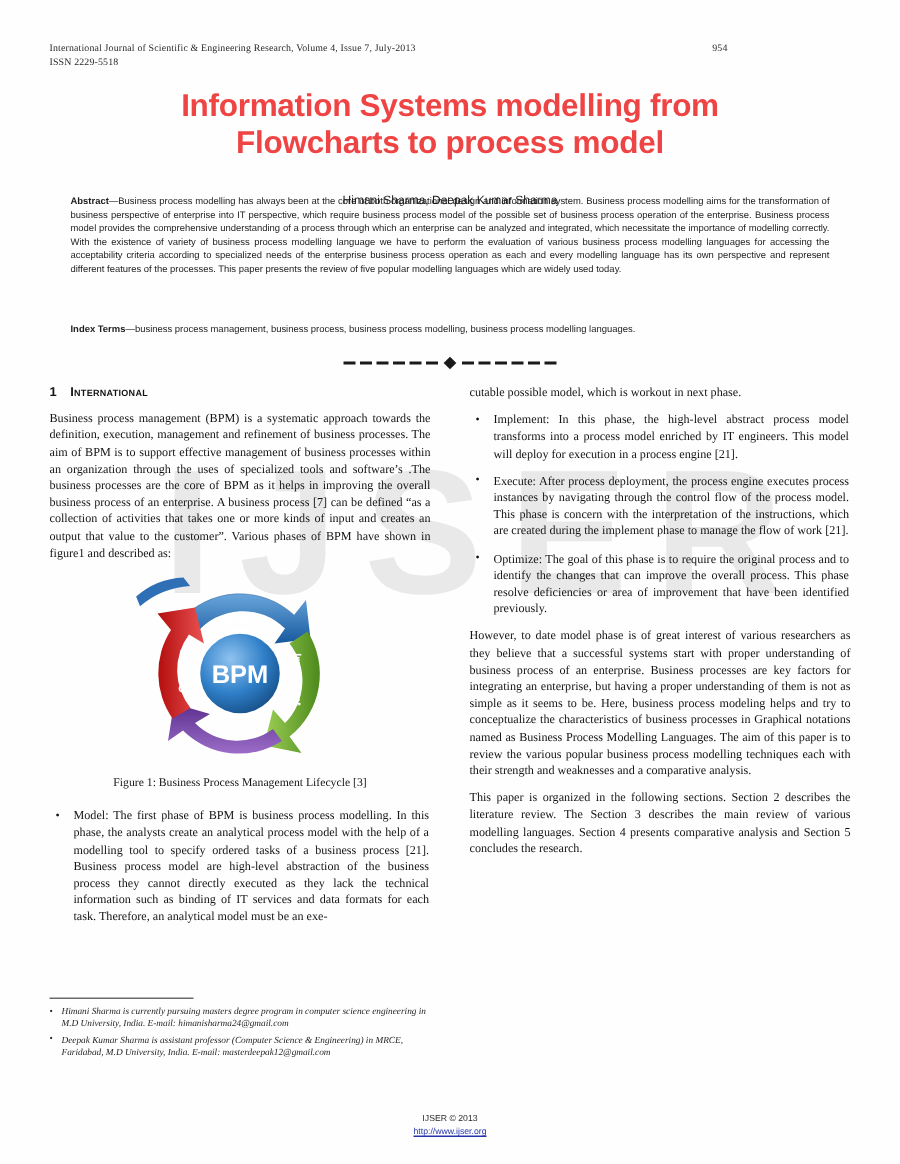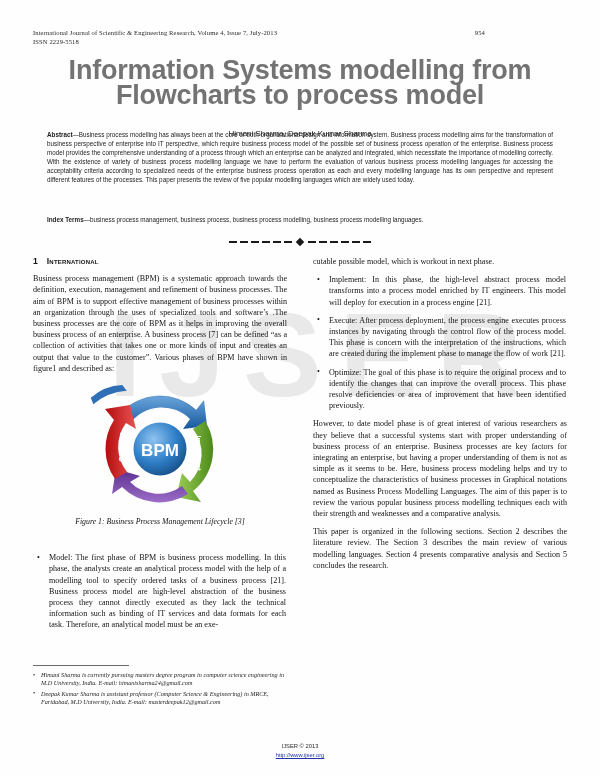--- a/index.html
+++ b/index.html
@@ -50,23 +50,23 @@
 
   
   .title {
     position: absolute;
     top: 58px;
     left: 60px;
     width: 480px;
     text-align: center;
     font-family: "Liberation Sans", sans-serif;
     font-weight: bold;
-    font-size: 27px;
+    font-size: 21px;
     line-height: 25px;
-    color: #737373;
+    color: #ef4444;
     letter-spacing: -0.2px;
   }
   .authors {
     position: absolute;
     top: 113px;
     left: 60px;
     width: 480px;
     text-align: center;
     font-family: "Liberation Sans", sans-serif;
     font-size: 8px;
@@ -202,23 +202,22 @@
     text-align: center;
     position: relative;
     z-index: 3;
   }
   .figure-svg { display: block; margin: 0 auto; }
   .figure-caption {
     font-family: "Liberation Serif", serif;
     font-size: 7.8px;
     text-align: center;
     margin-top: 3px;
-    margin-bottom: 25px;
+    margin-bottom: 11px;
     color: #141414;
-    font-style: italic;
   }
 
   
   .footnote {
     position: absolute;
     left: 33px;
     top: 665px;
     width: 254px;
     z-index: 3;
   }

